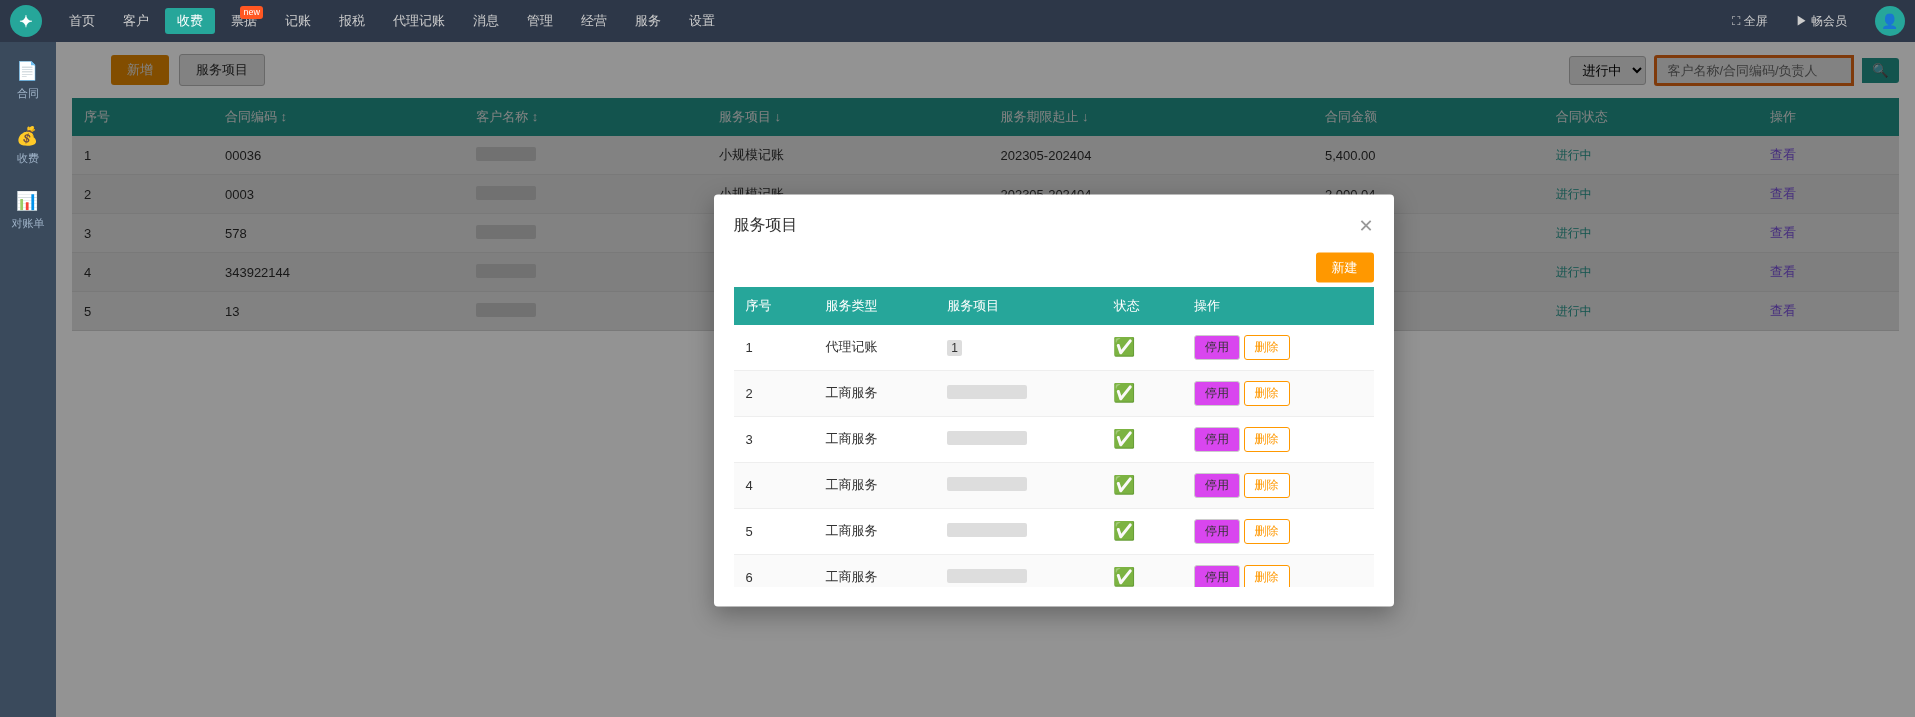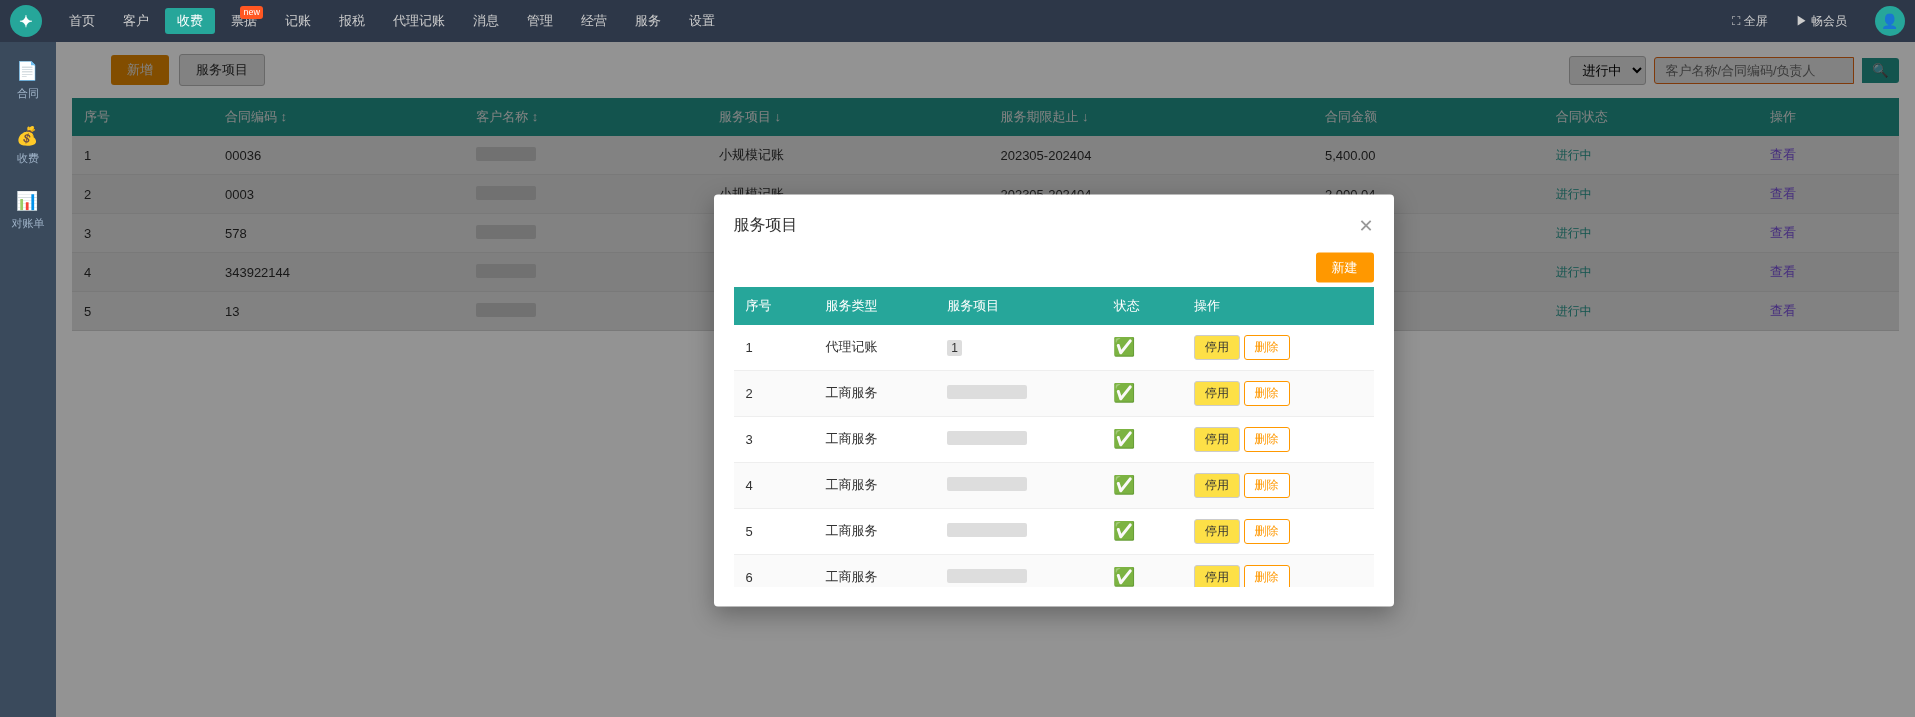--- a/index.html
+++ b/index.html
@@ -114,21 +114,21 @@
     }
     .toolbar-right {
       margin-left: auto;
       display: flex; align-items: center; gap: 8px;
     }
     .status-select {
       border: 1px solid #ccc; padding: 5px 8px;
       border-radius: 3px; font-size: 13px; background: white;
     }
     .search-input {
-      border: 1px solid #f97316; padding: 5px 10px;
+      border: 3px solid #f97316; padding: 5px 10px;
       border-radius: 3px 0 0 3px; font-size: 13px; width: 200px;
     }
     .search-btn {
       background: #26a69a; color: white; border: none;
       padding: 5px 10px; border-radius: 0 3px 3px 0; cursor: pointer;
     }
 
     
     .data-table {
       width: 100%; border-collapse: collapse;
@@ -199,21 +199,21 @@
     }
     .modal-table td {
       padding: 10px 12px; border-bottom: 1px solid #eee;
       font-size: 13px; color: #333;
     }
     .modal-table tr:nth-child(even) td { background: #fafafa; }
     .check-icon {
       color: #26a69a; font-size: 18px;
     }
     .btn-stop {
-      background: #fde047; border: 1px solid #ccc;
+      background: #d946ef; border: 1px solid #ccc;
       padding: 3px 10px; border-radius: 3px;
       font-size: 12px; cursor: pointer; color: #333;
     }
     .btn-delete {
       background: #fff; border: 1px solid #ff9800;
       padding: 3px 10px; border-radius: 3px;
       font-size: 12px; cursor: pointer; color: #ff9800;
     }
     .modal-scroll {
       max-height: 300px; overflow-y: auto;

